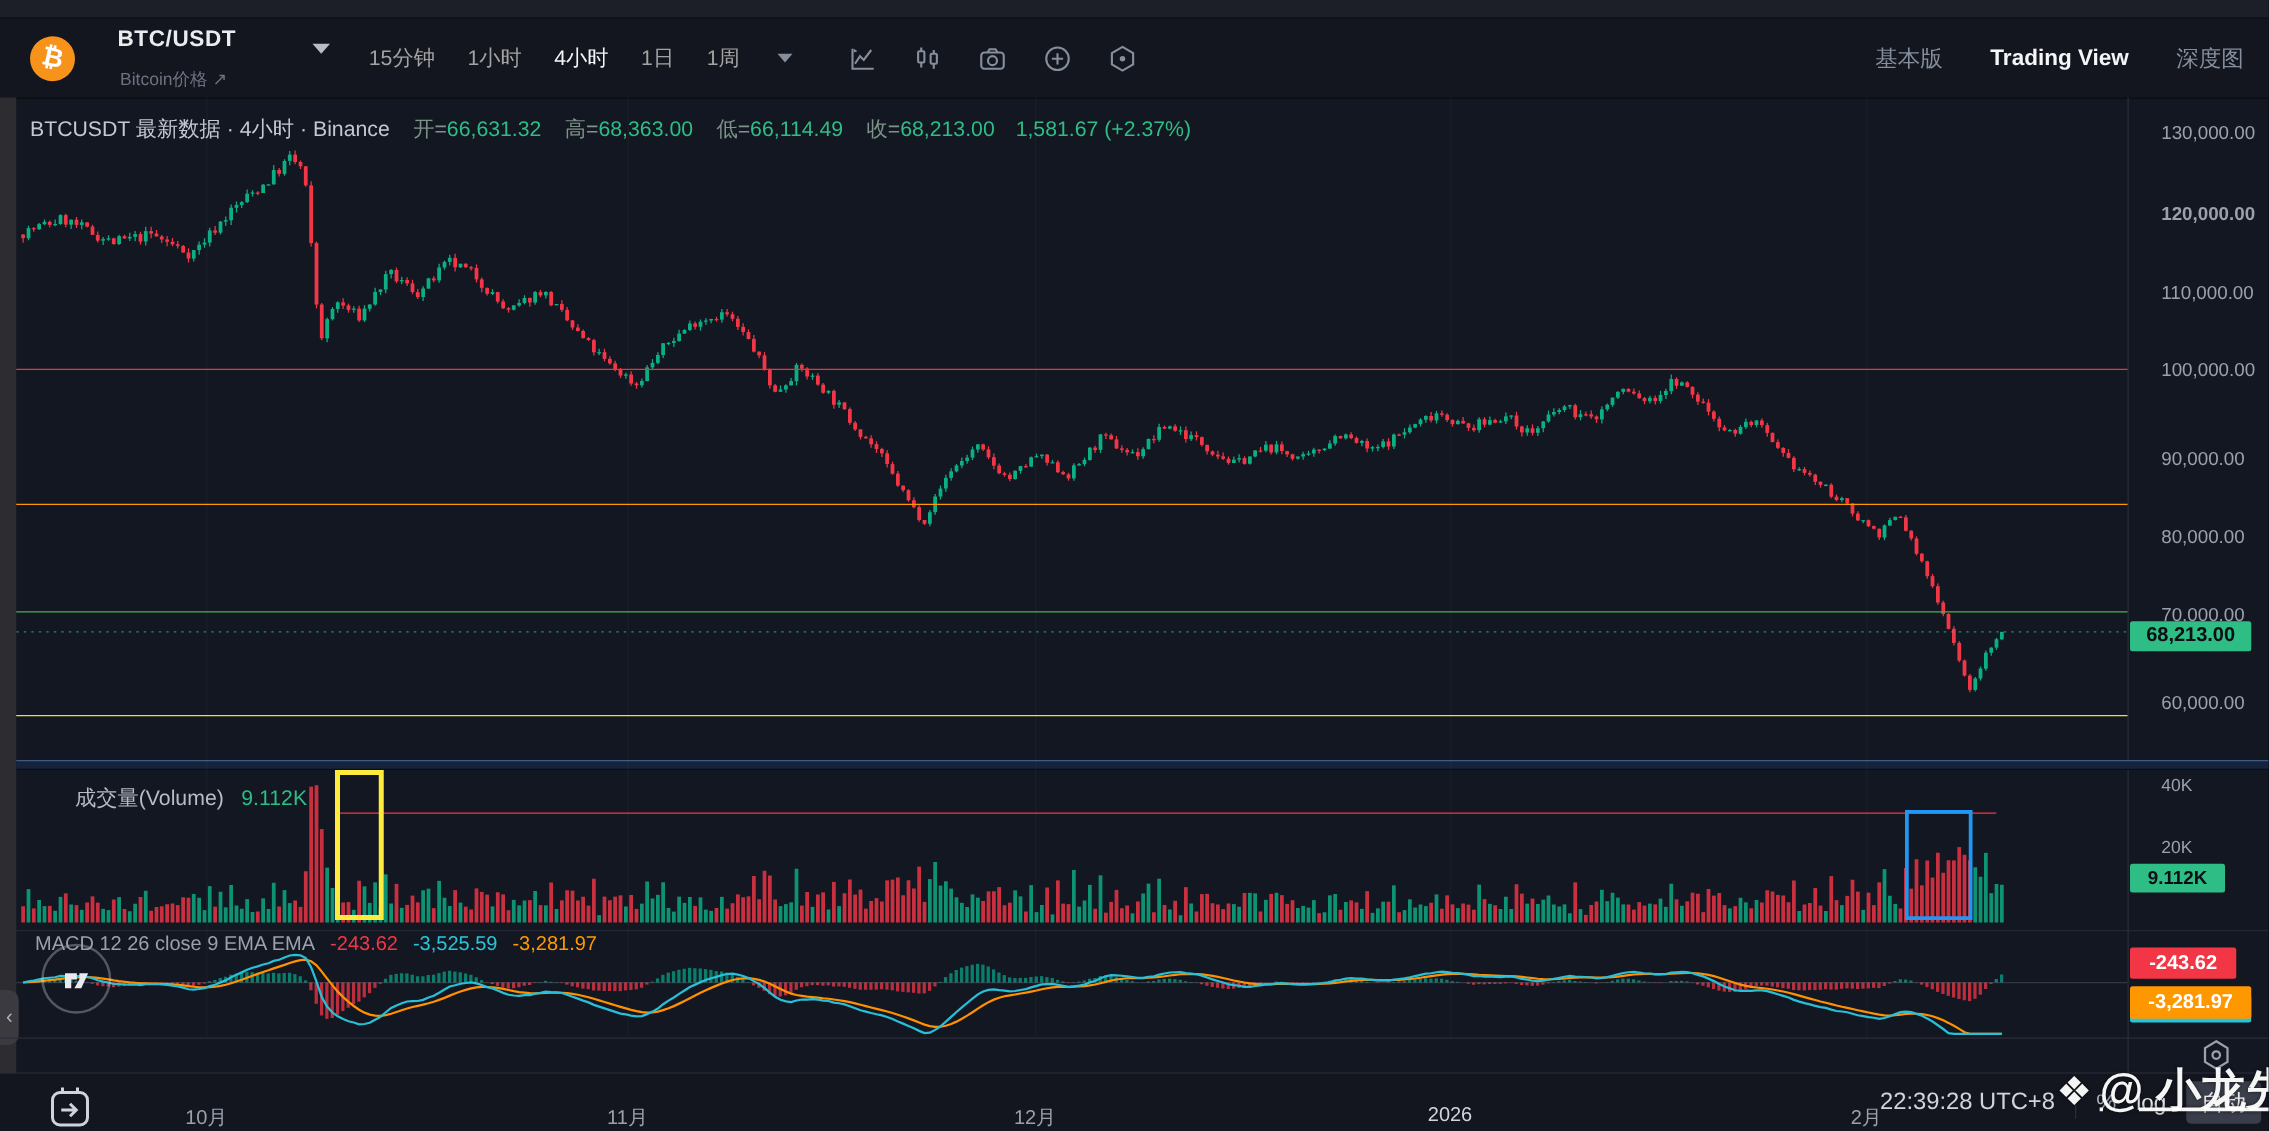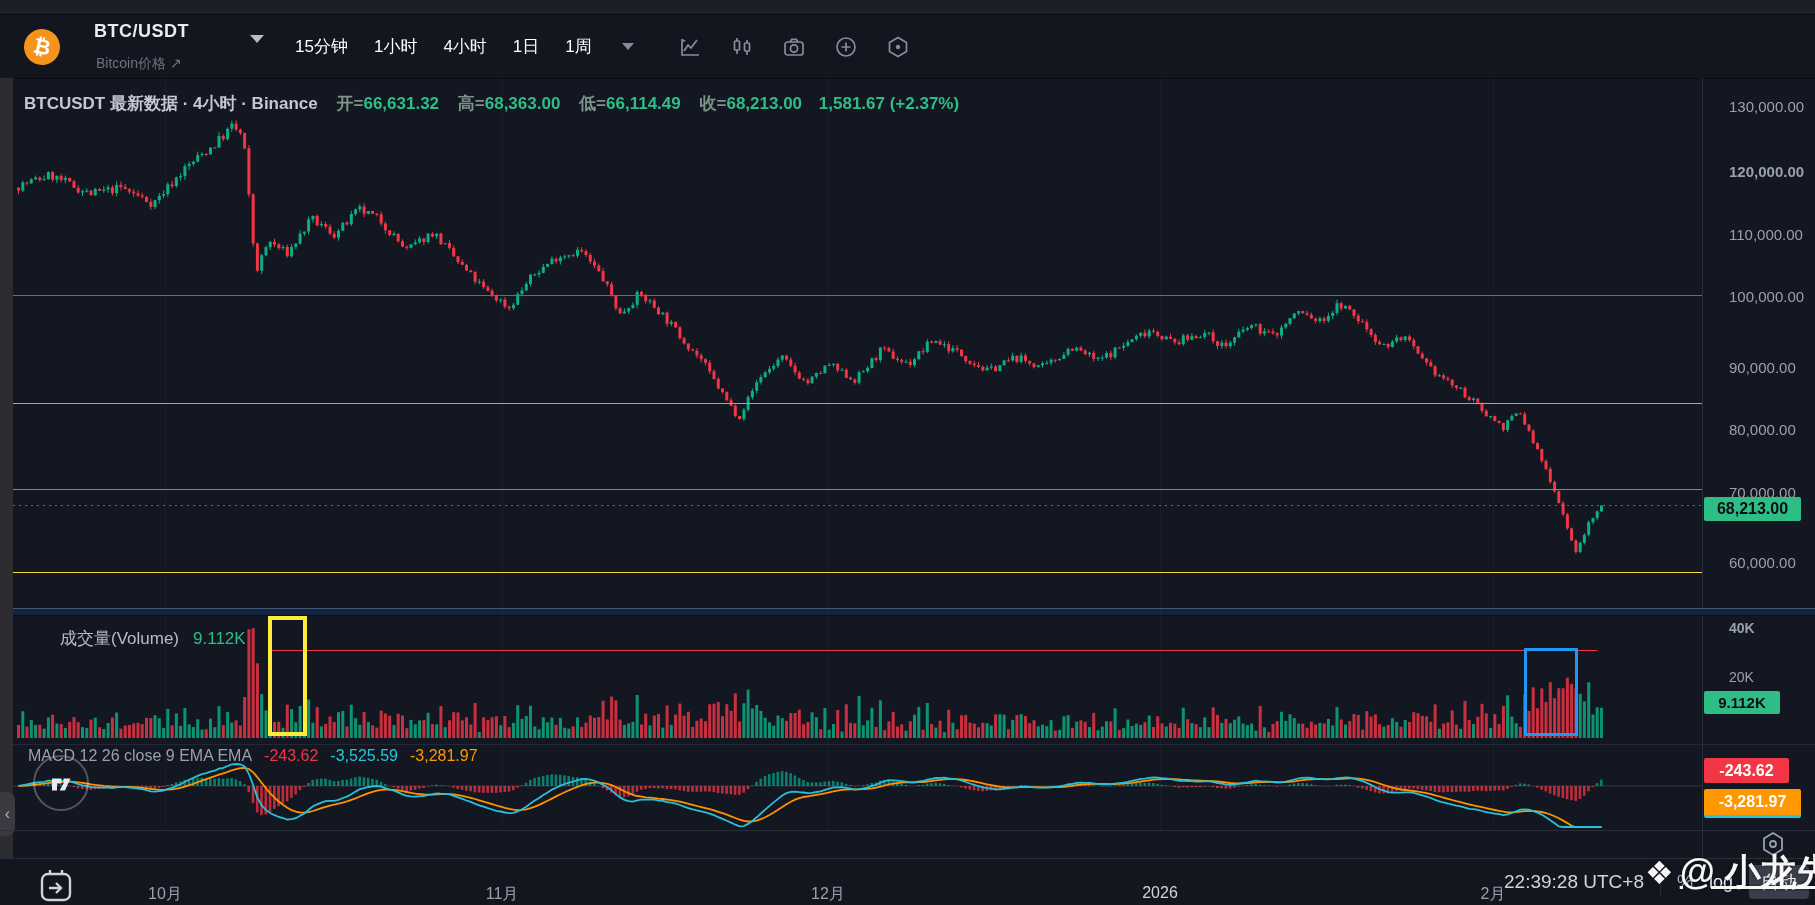--- a/index.html
+++ b/index.html
@@ -9,39 +9,39 @@
   
   #topstrip{left:0;top:0;width:1815px;height:14px;background:#1c1f27;border-bottom:1px solid #0b0d12;}
   #header{left:0;top:15px;width:1815px;height:63px;background:#13161f;border-bottom:1px solid #0b0d12;}
   #btc-logo{left:24px;top:14px;width:36px;height:36px;border-radius:50%;background:#f7931a;
             display:flex;align-items:center;justify-content:center;color:#fff;font-weight:bold;font-size:21px;transform:rotate(12deg);}
   #sym-title{left:94px;top:6px;font-size:18px;font-weight:bold;color:#eaecef;letter-spacing:.5px;text-align:center;}
   .caret{width:0;height:0;border-left:7px solid transparent;border-right:7px solid transparent;border-top:8px solid #b7bdc6;display:inline-block;}
   #sym-caret{left:250px;top:20px;}
   #sym-sub{left:96px;top:40px;font-size:14px;color:#6b7280;}
   #timeframes{left:295px;top:0;height:63px;display:flex;align-items:center;gap:26px;}
-  .tf{font-size:17px;color:#ffffff;cursor:pointer;}
+  .tf{font-size:17px;color:#a3a3a3;cursor:pointer;}
   .tf.active{color:#f4f5f7;font-weight:normal;}
   #tf-caret{margin-left:4px;border-left:6px solid transparent;border-right:6px solid transparent;border-top:7px solid #848e9c;width:0;height:0;}
   #toolbar{left:678px;top:0;height:63px;display:flex;align-items:center;gap:28px;}
   .tbicon{width:24px;height:24px;stroke:#848e9c;fill:none;stroke-width:1.7;}
   #hdr-links{right:20px;top:0;height:63px;position:absolute;display:flex;align-items:center;gap:38px;}
   .hlink{font-size:18px;color:#848e9c;cursor:pointer;}
   .hlink.active{color:#f4f5f7;font-weight:bold;}
   
   #left-rail{left:0;top:78px;width:13px;height:827px;background:#2c2c31;}
   #collapse-tab{left:0;top:792px;width:15px;height:44px;background:#3a3a40;border-radius:0 8px 8px 0;
                 color:#aeb4bf;font-size:16px;display:flex;align-items:center;justify-content:center;}
   #axis-border{left:1702px;top:78px;width:1px;height:780px;background:#2a2e39;}
   #pane-sep{left:13px;top:608px;width:1802px;height:6px;background:#16233c;border-top:1px solid #435980;border-bottom:1px solid #0a0e18;}
   #macd-sep{left:13px;top:744px;width:1802px;height:1px;background:#242836;}
   #ta-sep{left:0;top:830px;width:1815px;height:1px;background:#2a2e39;}
   #bb-sep{left:0;top:858px;width:1815px;height:1px;background:#2a2e39;}
   
-  #legend{left:24px;top:92px;font-size:17px;white-space:nowrap;z-index:30;font-weight:bold;}
+  #legend{left:24px;top:92px;font-size:17px;white-space:nowrap;z-index:30;}
   #legend .lg{color:#c3c8d1;}
   #legend .lk{color:#7d9289;margin-left:14px;}
   #legend .lv{color:#2ebd85;}
   #legend .chg{color:#2ebd85;margin-left:12px;}
   
   .axlab{position:absolute;left:1712px;font-size:15px;color:#9aa0ac;z-index:5;margin-left:17px;}
   .badge{position:absolute;left:1704px;z-index:10;border-radius:2px;font-weight:bold;text-align:center;}
   #price-badge{top:497px;width:97px;height:24px;line-height:24px;background:#2ebd85;color:#0b0e14;font-size:16px;}
   #vol-badge{top:691px;width:76px;height:23px;line-height:23px;background:#2ebd85;color:#0b0e14;font-size:15px;}
   #macd-badge-hist{top:758px;width:85px;height:25px;line-height:25px;background:#f23645;color:#fff;font-size:16px;}
@@ -122,20 +122,25 @@
       <svg class="tbicon" viewBox="0 0 24 24">
           <circle cx="12" cy="12" r="9"></circle>
           <path d="M12 7.5 v9 M7.5 12 h9"></path>
         </svg>
       <svg class="tbicon" viewBox="0 0 24 24">
           <polygon points="12,2.5 20.5,7.5 20.5,16.5 12,21.5 3.5,16.5 3.5,7.5"></polygon>
           <circle cx="12" cy="12" r="2.2" fill="#848e9c" stroke="none"></circle>
         </svg>
     </div>
 
+    <div id="hdr-links">
+        <span class="hlink">基本版</span>
+        <span class="hlink active">Trading View</span>
+        <span class="hlink">深度图</span>
+      </div>
   </div>
 
   <div class="abs" id="left-rail"></div>
   <div class="abs" id="collapse-tab">
       <span>‹</span>
     </div>
   <div class="abs" id="axis-border"></div>
 
   <div class="abs" id="legend">
     <span class="lg">BTCUSDT 最新数据 · 4小时 · Binance</span>
@@ -1699,21 +1704,21 @@
   </div>
 
 <div class="axlab" style="top: 98px;">130,000.00</div>
     <div class="axlab" style="top: 163px; font-weight: bold;">120,000.00</div>
     <div class="axlab" style="top: 226px;">110,000.00</div>
     <div class="axlab" style="top: 288px;">100,000.00</div>
     <div class="axlab" style="top: 359px;">90,000.00</div>
     <div class="axlab" style="top: 421px;">80,000.00</div>
     <div class="axlab" style="top: 484px;">70,000.00</div>
     <div class="axlab" style="top: 554px;">60,000.00</div>
-    <div class="axlab" style="top: 620px; font-size: 14px; font-weight: bold;">40K</div>
+    <div class="axlab" style="top: 620px; font-size: 14px;">40K</div>
     <div class="axlab" style="top: 669px; font-size: 14px;">20K</div>
     <div class="tlab" style="left: 165px;">10月</div>
     <div class="vgrid" style="left: 165px;"></div>
     <div class="tlab" style="left: 502px;">11月</div>
     <div class="vgrid" style="left: 502px;"></div>
     <div class="tlab" style="left: 828px;">12月</div>
     <div class="vgrid" style="left: 828px;"></div>
     <div class="tlab year" style="left: 1160px;">2026</div>
     <div class="vgrid" style="left: 1160px;"></div>
     <div class="tlab" style="left: 1493px;">2月</div>

